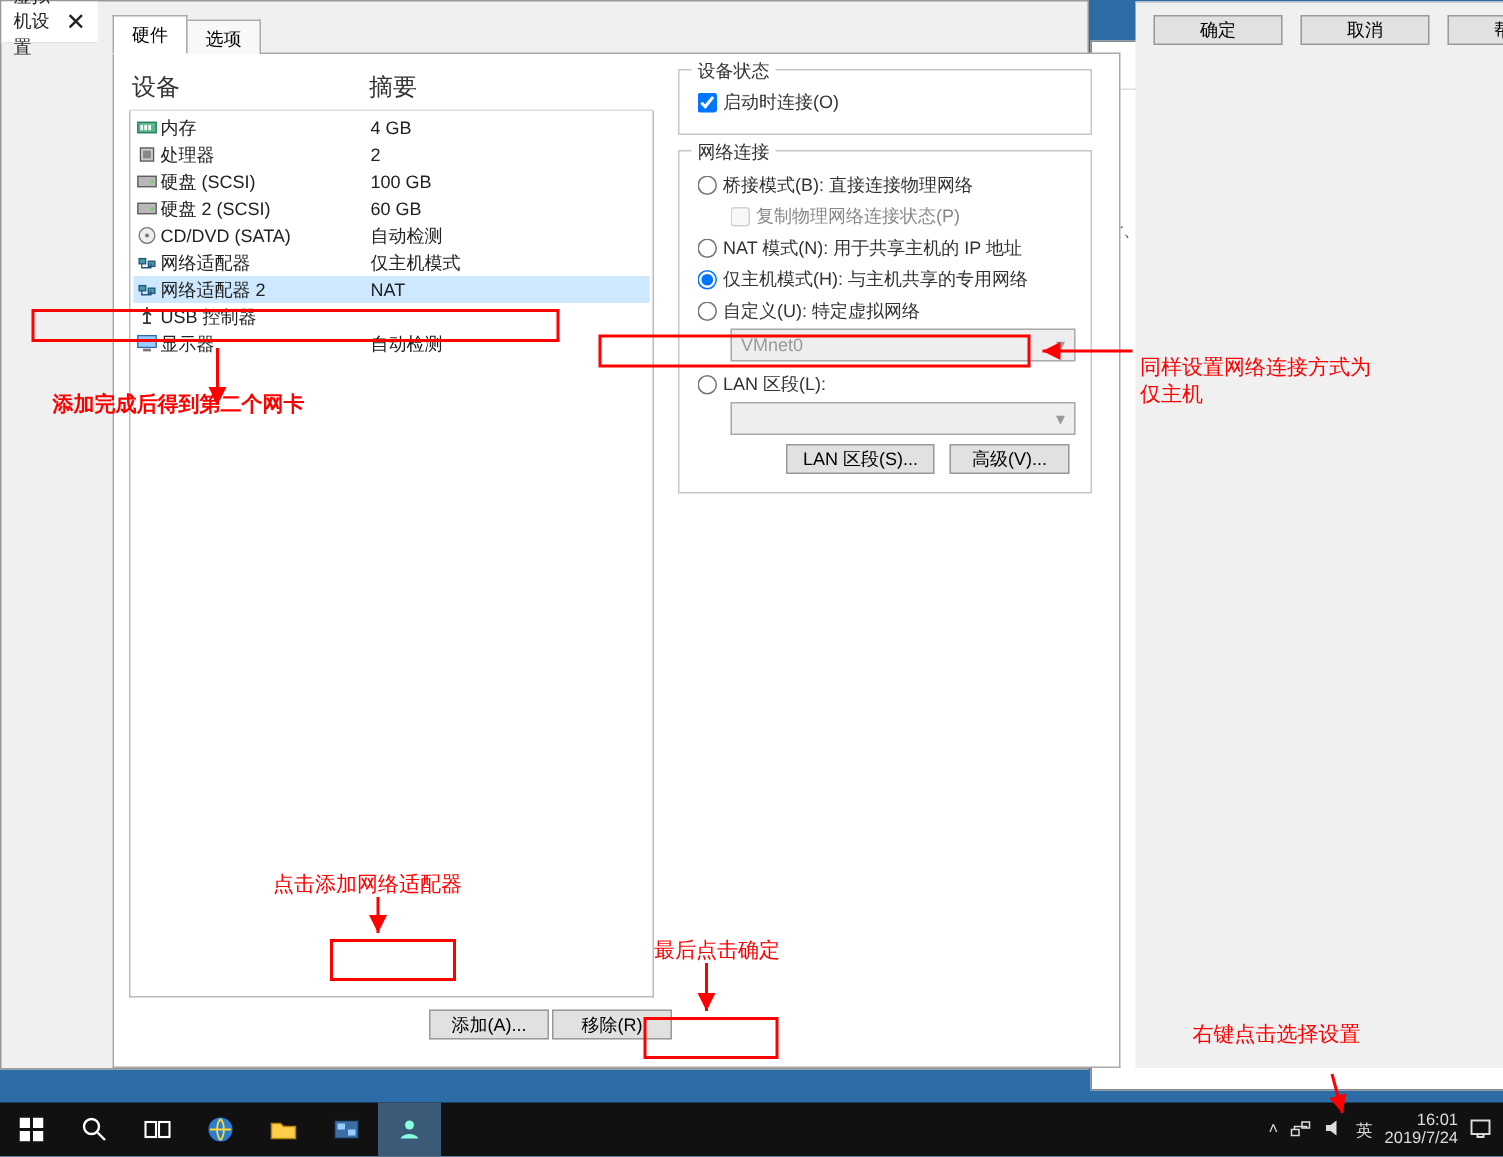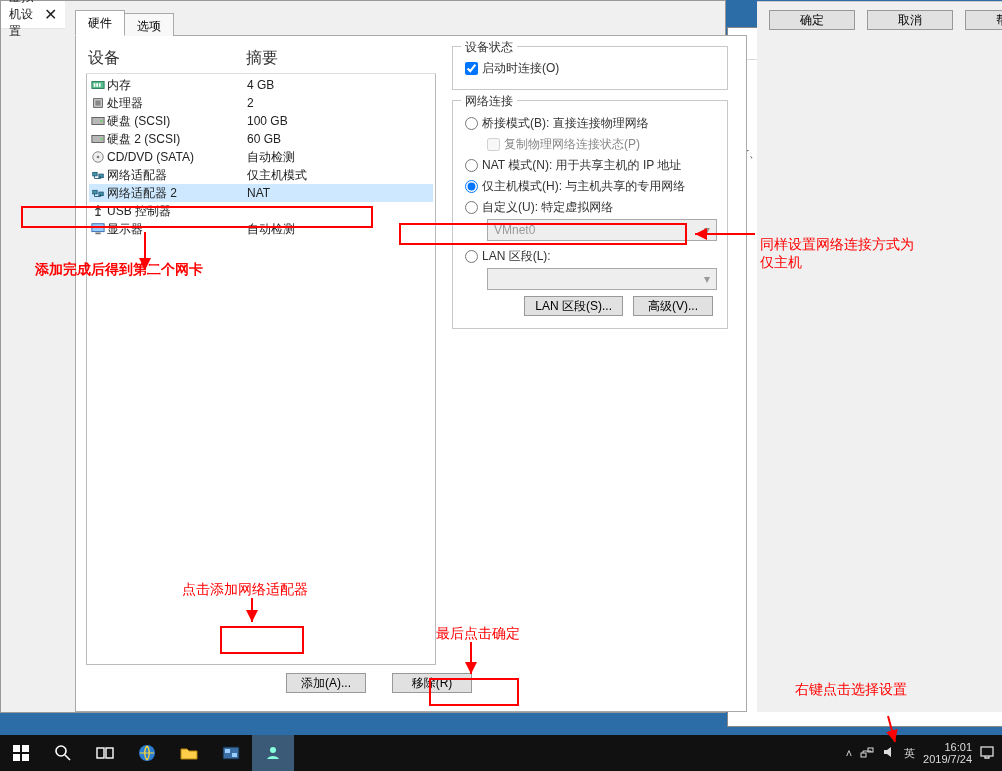--- a/index.html
+++ b/index.html
@@ -73,21 +73,21 @@
   .rad { display:flex; align-items:center; margin:3px 0; font-size:12px; color:#333; height:18px; }
   .rad input { margin-right:4px; }
   .sel { width:230px; height:22px; border:1px solid #aaa; background:#f4f4f4; margin:2px 0 6px 22px; display:flex; align-items:center; justify-content:space-between; padding:0 6px; color:#777; }
   .sel.disabled { background:#eee; color:#999;gap:34px;}
   .btnrow { display:flex; justify-content:flex-end; gap:10px; margin-top:4px; margin-bottom:2px; padding-right:4px;}
   .btn {
     min-width:80px; height:20px; background:#e1e1e1; border:1px solid #999; font-size:12px;
     display:inline-flex; align-items:center; justify-content:center; padding:0 10px;
   }
 
-  .hw-btns { display:flex; gap:26px; padding:8px 0 8px 200px; }
+  .hw-btns { display:flex; gap:2px; padding:8px 0 8px 200px; }
 
   .dlg-footer {
     border-top:1px solid #ccc; padding:8px 12px; display:flex; justify-content:flex-end; gap:12px;
     background:#f0f0f0;
   }
 
   
   .annot { position:absolute; color:red; font-size:14px; font-weight:500; line-height:1.3; pointer-events:none; }
   .arrow { position:absolute; pointer-events:none; }
   .arrow svg { overflow:visible; }

